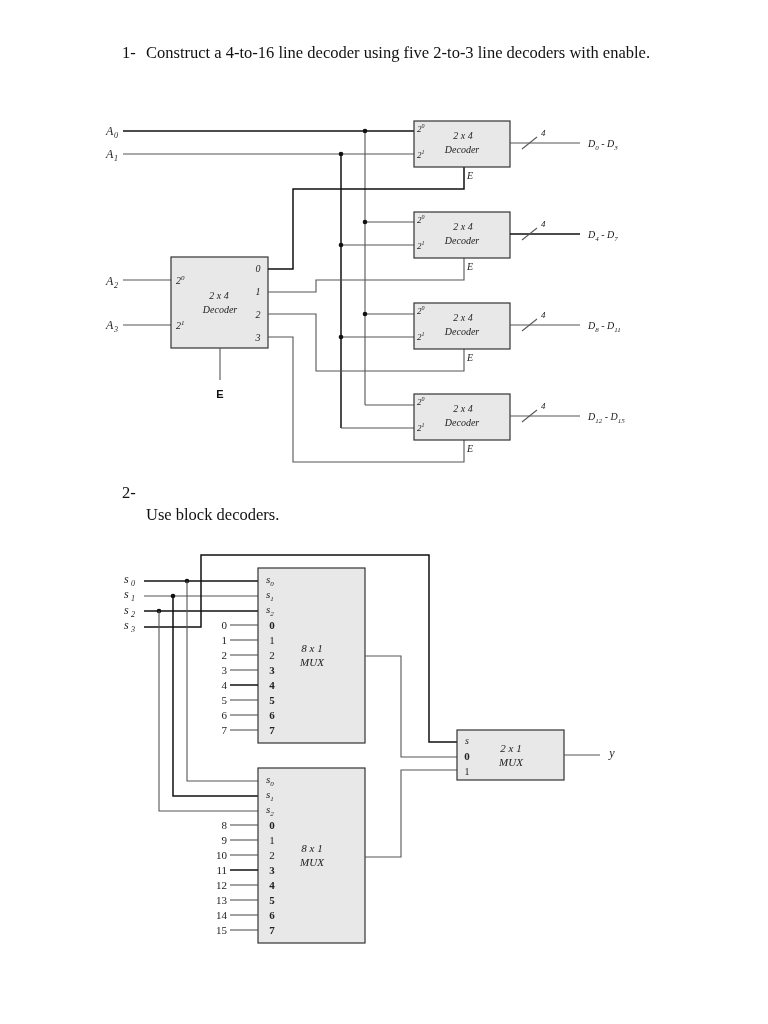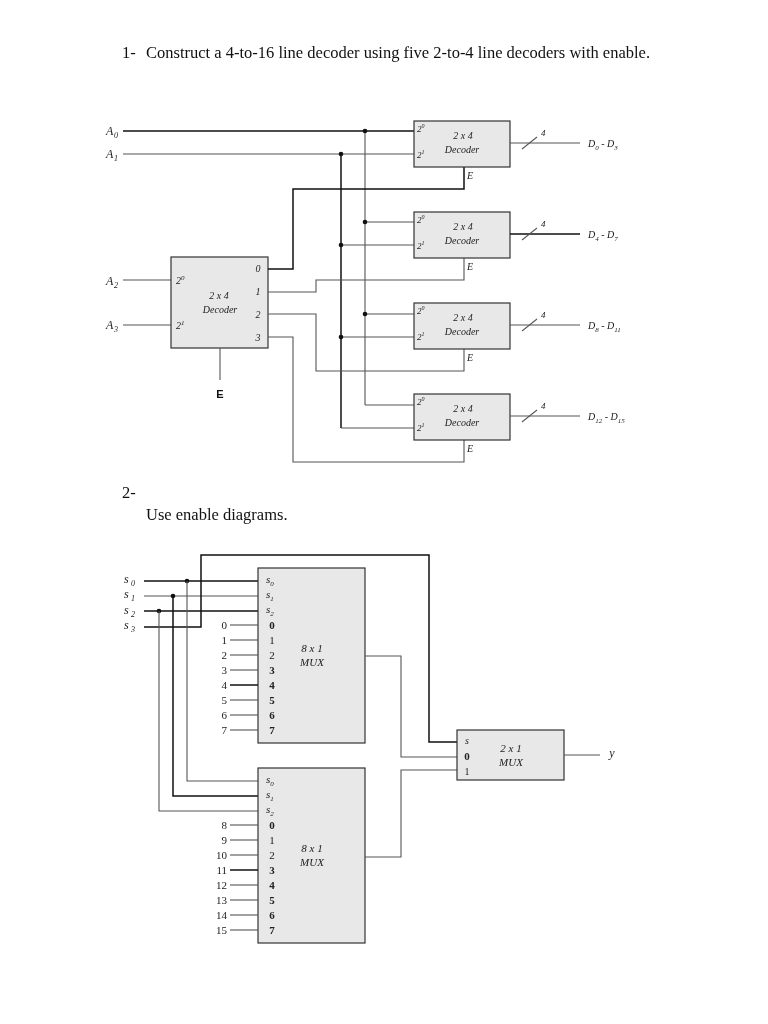--- a/index.html
+++ b/index.html
@@ -17,28 +17,28 @@
     .dot { fill: #111; }
     .it { font-family: "Liberation Serif", serif; font-style: italic; fill: #222; }
     .rm { font-family: "Liberation Serif", serif; fill: #222; }
     .sans { font-family: "Liberation Sans", sans-serif; fill: #111; }
   </style>
 </head>
 <body>
 
 <div id="q1" class="q">
   <span class="num">1-</span>
-  <span class="txt">Construct a 4-to-16 line decoder using five 2-to-4 line decoders with enable.</span>
+  <span class="txt">Construct a 4-to-16 line decoder using five 2-to-3 line decoders with enable.</span>
 </div>
 
 <div id="q2" class="q">
   <span class="num">2-</span>
   <span class="txt">
     <br>
-    <span>Use enable diagrams.</span>
+    <span>Use block decoders.</span>
   </span>
 </div>
 
 <svg width="768" height="1024" id="dec-svg">
 
   <g>
     <text class="it" x="106" y="135" font-size="12">A</text>
     <text class="it" x="114" y="138" font-size="8">0</text>
   </g>
   <g>

